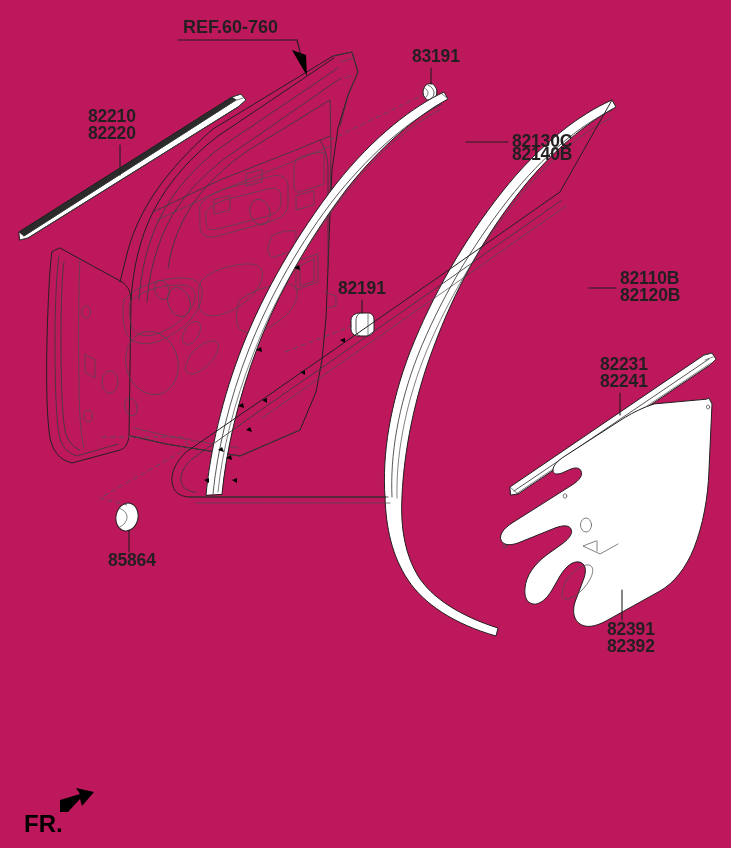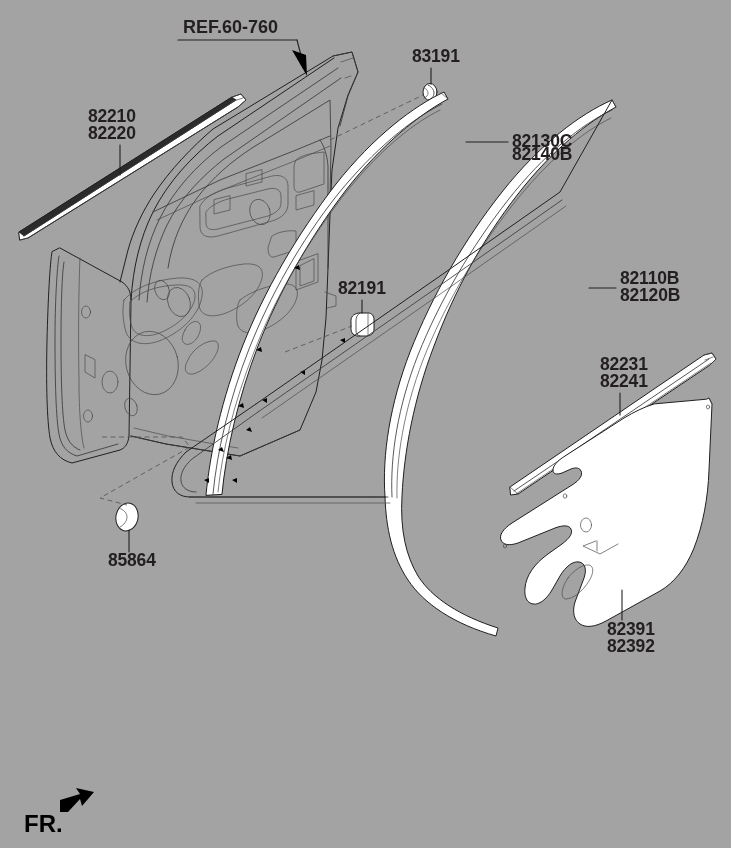--- a/index.html
+++ b/index.html
@@ -8,21 +8,21 @@
     padding: 0;
     background: #ffffff;
   }
   body {
     font-family: "Liberation Sans", sans-serif;
   }
   #diagram-root {
     position: relative;
     width: 731px;
     height: 848px;
-    background: #a3a3a3;
+    background: #be185d;
     overflow: hidden;
   }
   #diagram-svg {
     position: absolute;
     left: 0;
     top: 0;
     width: 731px;
     height: 848px;
     display: block;
   }

